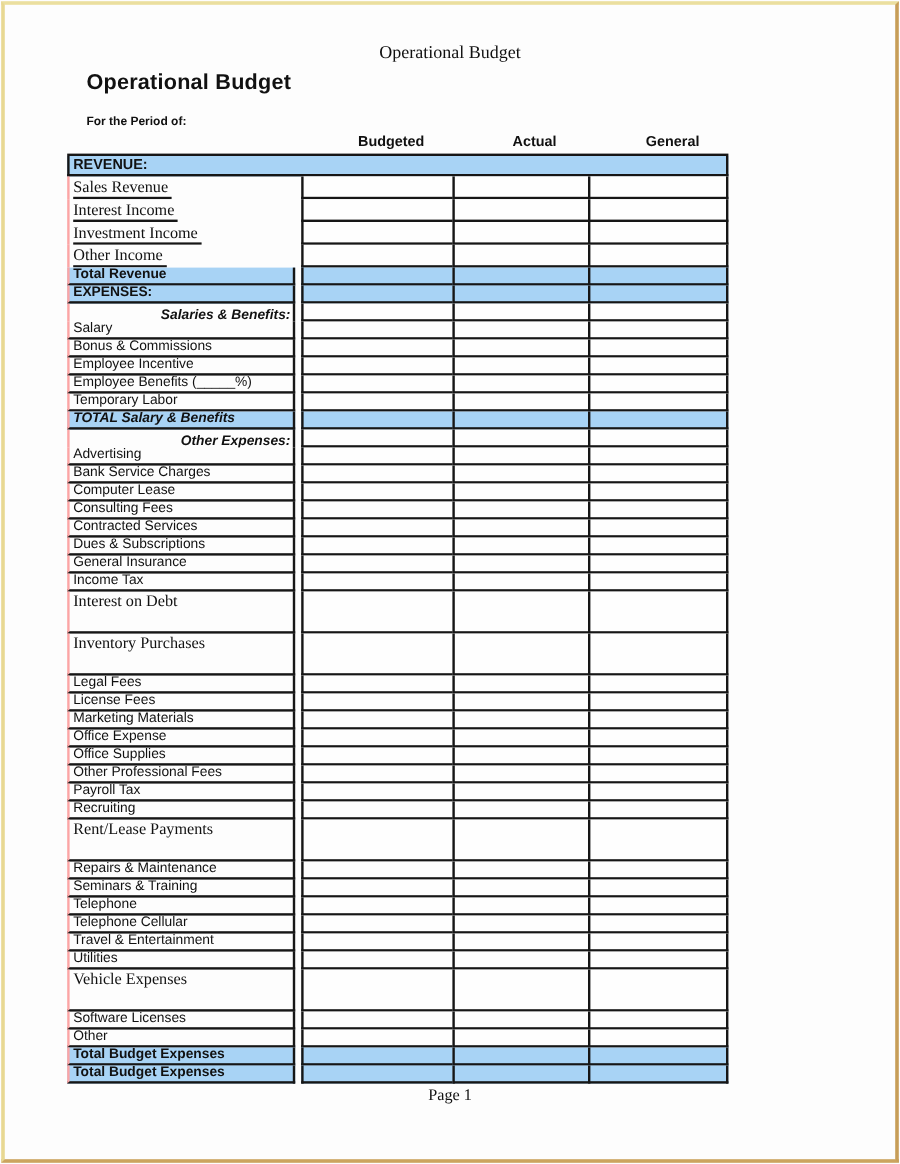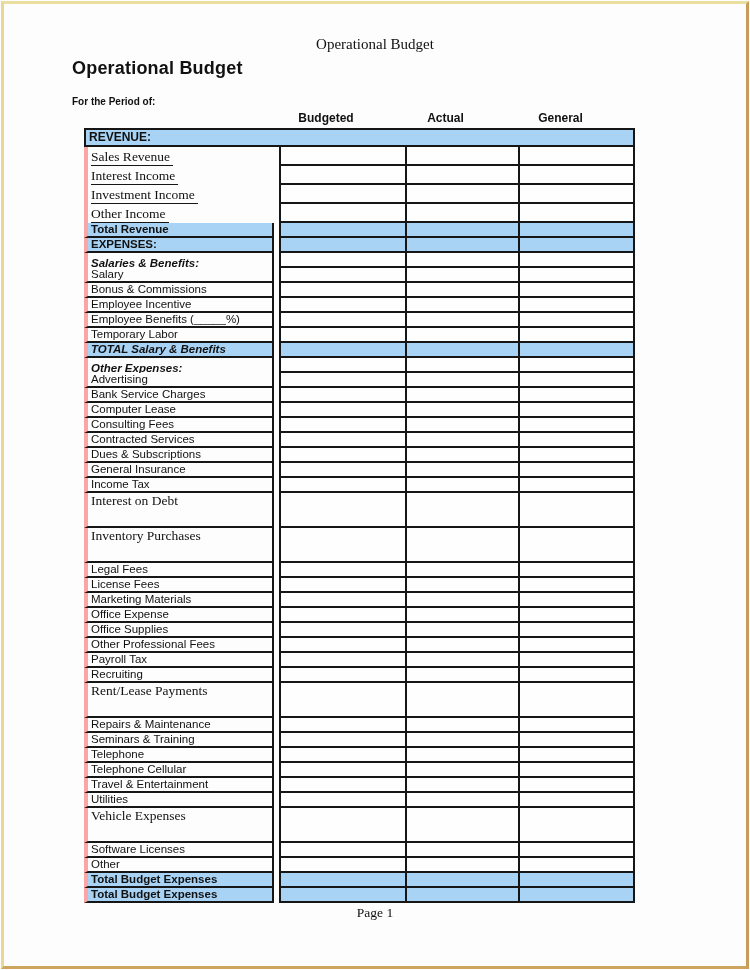--- a/index.html
+++ b/index.html
@@ -30,28 +30,28 @@
   .col-headers{
     position:absolute;top:111px;left:68px;width:551px;display:flex;
     font-size:12px;font-weight:bold;
   }
   .col-headers .sp{width:195px;}
   .col-headers .h1c{width:126px;text-align:center;}
   .col-headers .h2c{width:113px;text-align:center;}
   .col-headers .h3c{width:117px;text-align:center;}
 
   .budget-table{
-    position:absolute;left:84px;top:128px;width:551px;
+    position:absolute;left:56px;top:128px;width:551px;
     border-top:2px solid #161616;
   }
   .trow{display:flex;}
   .lcell{
     width:190px;box-sizing:border-box;padding-left:3px;
     overflow:hidden;white-space:nowrap;
-    border-left:4px solid #fca5a5;
+    border-left:2px solid #fca5a5;
   }
   .gapc{width:5px;}
   .dcell{box-sizing:border-box;border-left:2px solid #161616;border-bottom:2px solid #161616;background:#fefefe;}
   .c1{width:126px;}
   .c2{width:113px;}
   .c3{width:117px;border-right:2px solid #161616;}
 
   .scell{
     width:551px;box-sizing:border-box;padding-left:3px;
     border:2px solid #161616;border-top:none;
@@ -87,21 +87,21 @@
   }
 
   .row-rev{height:19px;}
   .row-rev .lcell{border-right:none;border-bottom:none;}
   .row-rev .u{
     display:inline-block;font-family:"Liberation Serif",serif;font-size:13.5px;
     line-height:15.5px;border-bottom:2px solid #161616;padding-right:3px;
   }
 
   .row-sub{height:15px;}
-  .row-sub .lcell{border-right:2px solid #161616;border-bottom:none;}
+  .row-sub .lcell{border-right:2px solid #161616;border-bottom:none;text-align:right;}
   .row-sub .u{
     display:inline-block;font-size:11.5px;font-weight:bold;font-style:italic;
     line-height:11.5px;border-bottom:1.5px solid #161616;padding-right:2px;
   }
 
   .doc-footer{
     position:absolute;top:905px;left:0;width:750px;text-align:center;
     font-family:"Liberation Serif",serif;font-size:13.5px;
   }
 </style>

